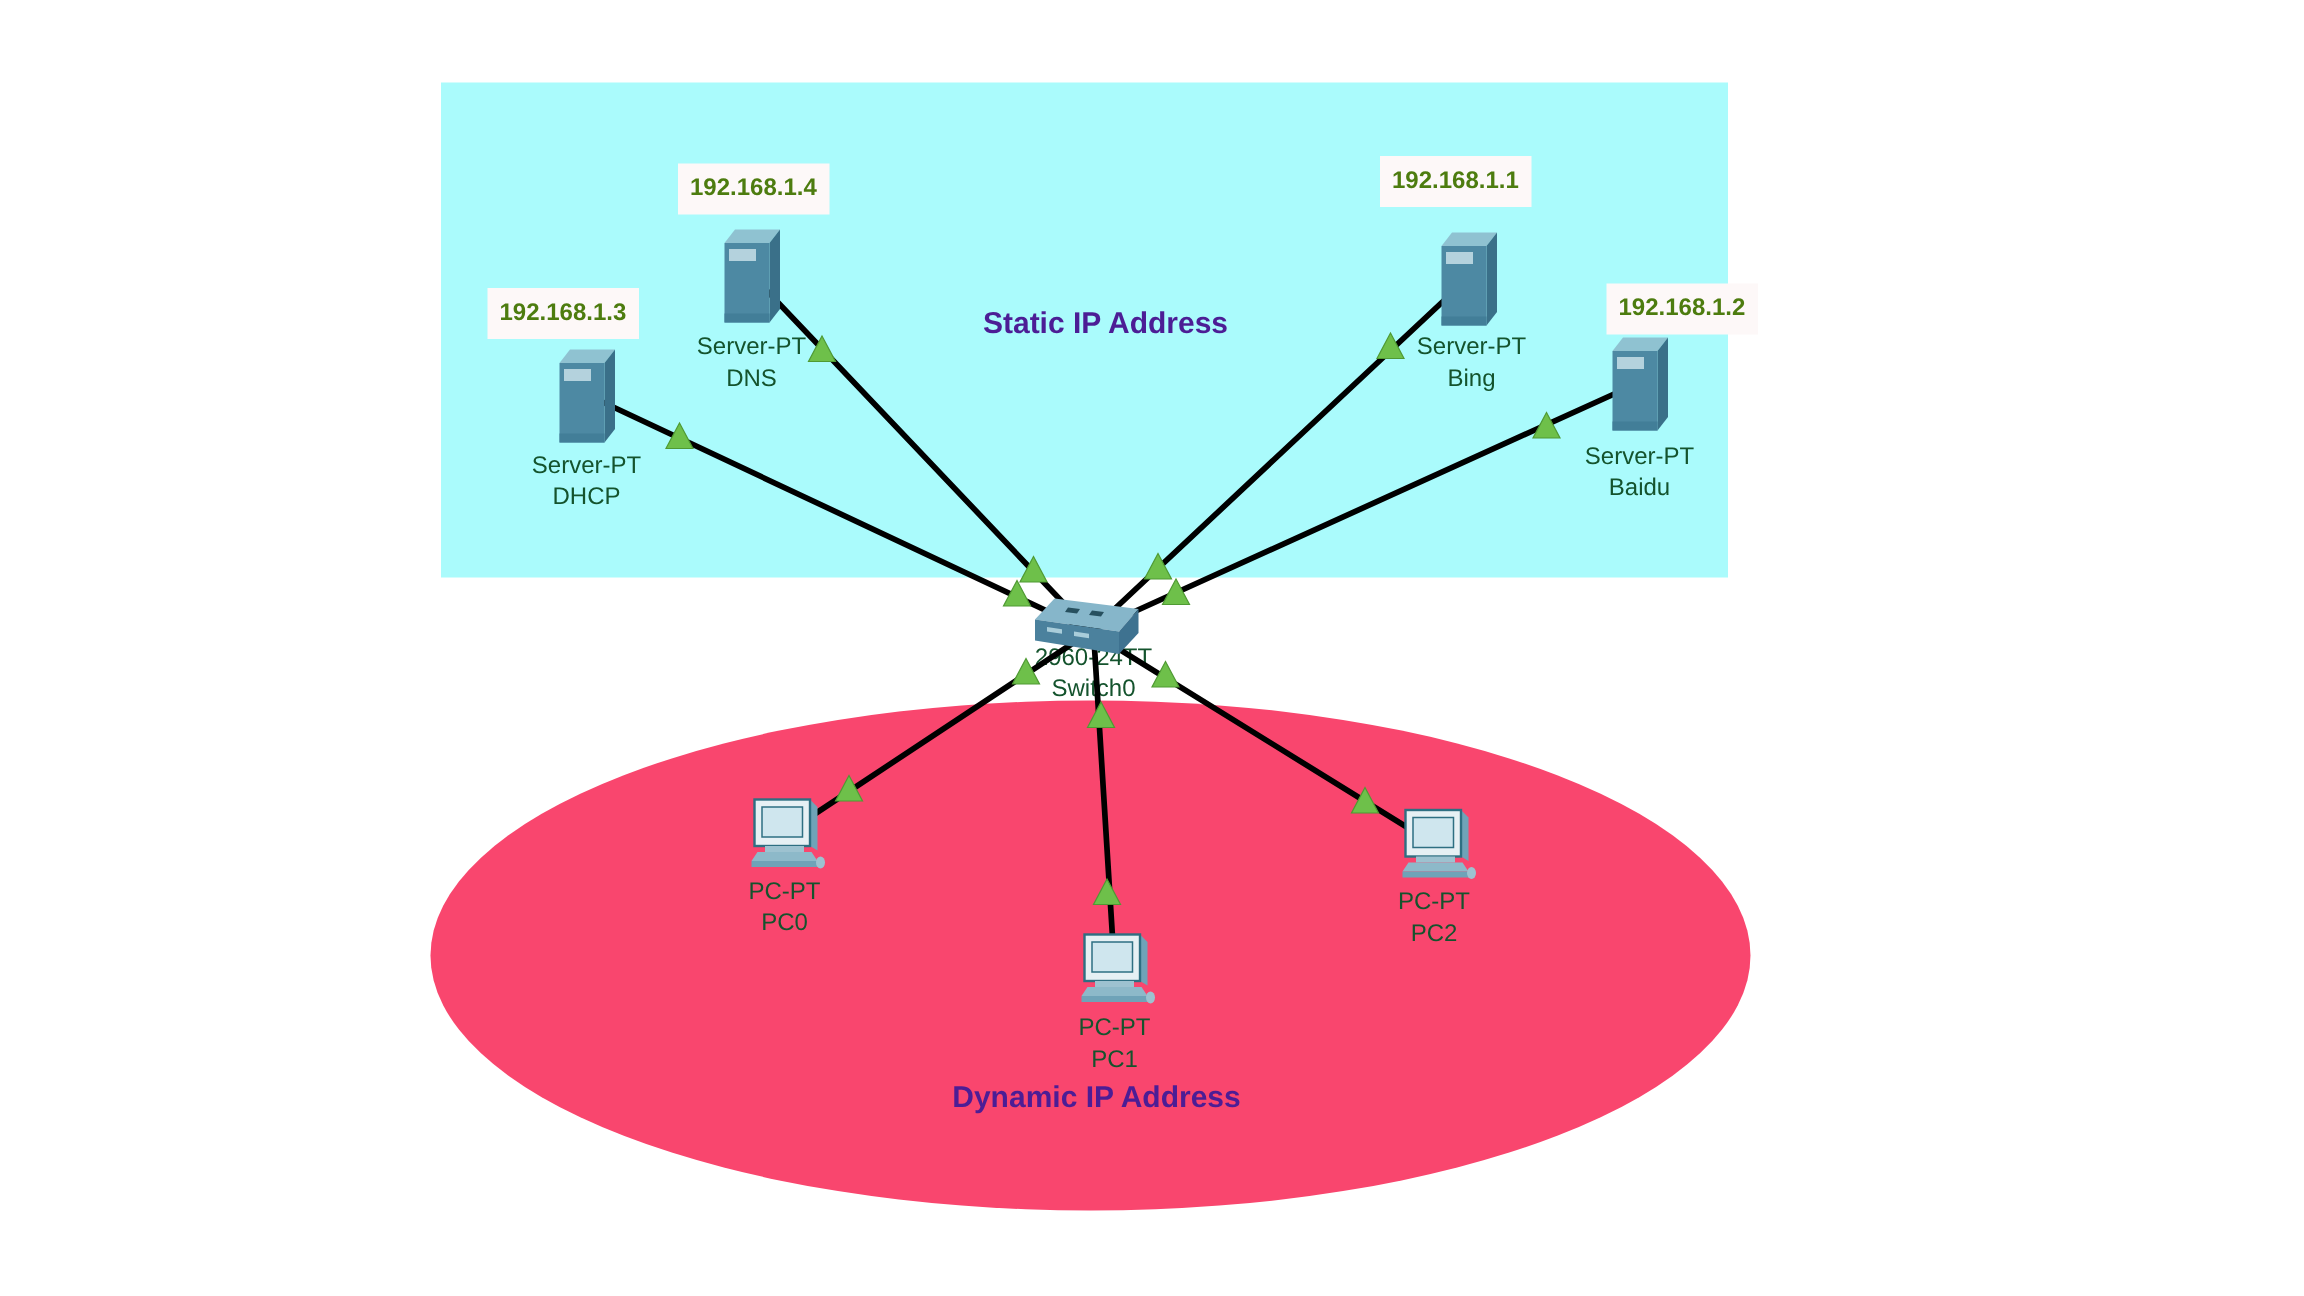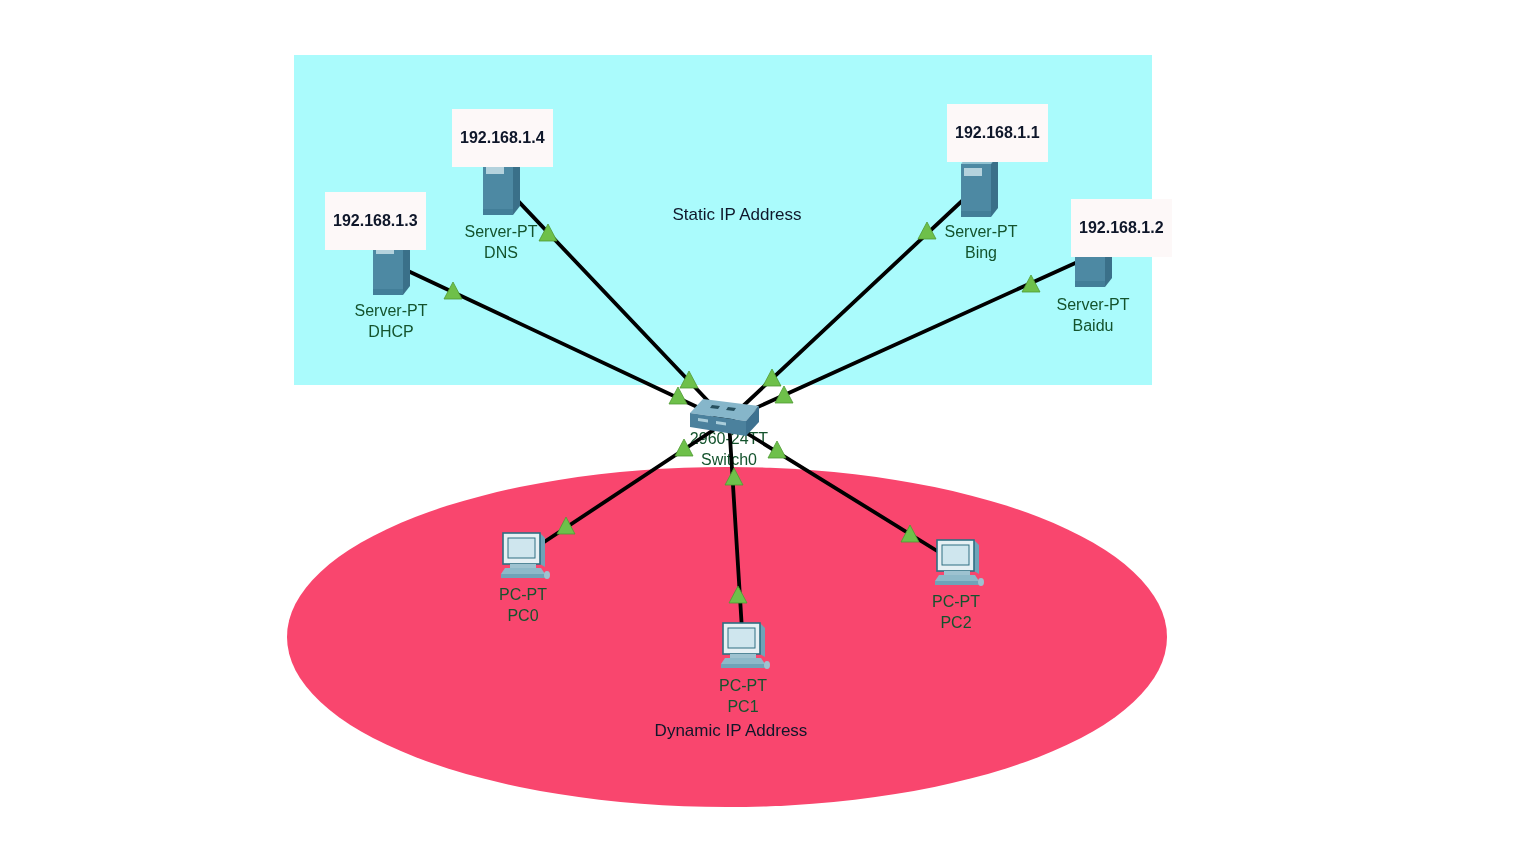--- a/index.html
+++ b/index.html
@@ -20,42 +20,43 @@
     background: var(--zone-static, #aafbfc);
   }
   .zone-dynamic {
     left: 287px; top: 467px; width: 880px; height: 340px;
     border-radius: 50%;
     background: var(--zone-dynamic, #f9466e);
   }
   .zone-label {
     position: absolute;
     transform: translateX(-50%);
-    font-size: 17px;
-    color: #0f172a;
+    font-size: 20px;
+    color: #4c1d95;
     white-space: nowrap;
     z-index: 2;
+    font-weight: bold;
   }
   .dev-label {
     position: absolute;
     width: 140px;
     transform: translateX(-50%);
     text-align: center;
     font-size: 16px;
     line-height: 21px;
     color: #14532d;
     z-index: 2;
   }
   .ip-label {
     position: absolute;
     background: #fdf8f8;
-    color: #0f172a;
+    color: #4d7c0f;
     font-size: 16px;
     font-weight: 700;
-    padding: 20px 8px;
+    padding: 8px 8px;
     white-space: nowrap;
     z-index: 5;
   }
   #links-layer {
     position: absolute;
     left: 0; top: 0;
     width: 1536px; height: 864px;
     z-index: 3;
   }
   .link-line {
@@ -221,16 +222,16 @@
       <rect x="12" y="7" width="27" height="20" fill="#cfe6ee" stroke="#2e6f82" stroke-width="1"></rect>
       <rect x="14" y="33" width="26" height="4" fill="#9dc2d0"></rect>
       <polygon points="9,37 45,37 49,43 5,43" fill="#8db9c9"></polygon>
       <rect x="5" y="43" width="44" height="4" fill="#6fa3b8"></rect>
       <ellipse cx="51" cy="44" rx="3" ry="4" fill="#9dc2d0"></ellipse>
     </svg>
   </div>
 
   <div class="ip-label" style="left:325px; top:192px;text-align:right;">192.168.1.3</div>
   <div class="ip-label" style="left:452px; top:109px;">192.168.1.4</div>
-  <div class="ip-label" style="left:920px; top:104px;margin-left:27px;">192.168.1.1</div>
-  <div class="ip-label" style="left:1071px; top:199px;">192.168.1.2</div>
+  <div class="ip-label" style="left:920px; top:104px;">192.168.1.1</div>
+  <div class="ip-label" style="left:1071px; top:189px;">192.168.1.2</div>
 
 </div>
 
 </body></html>

